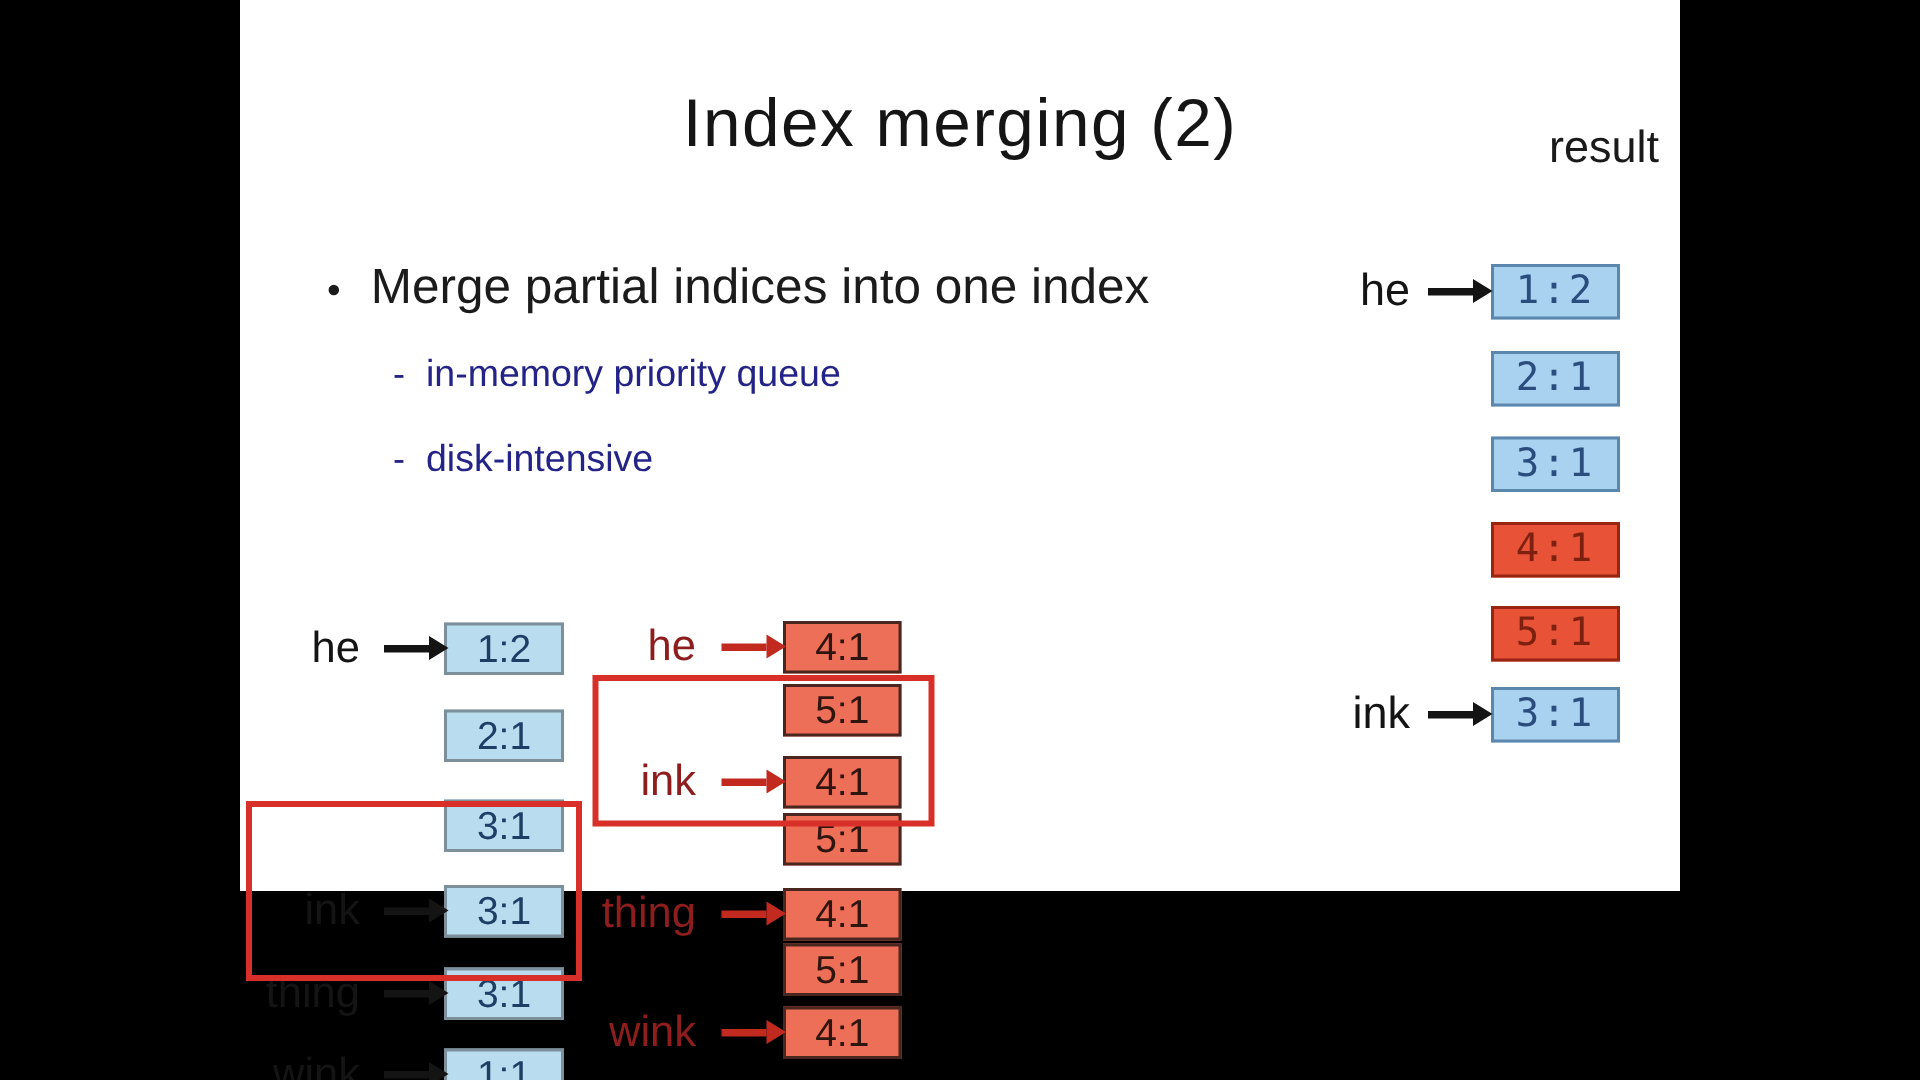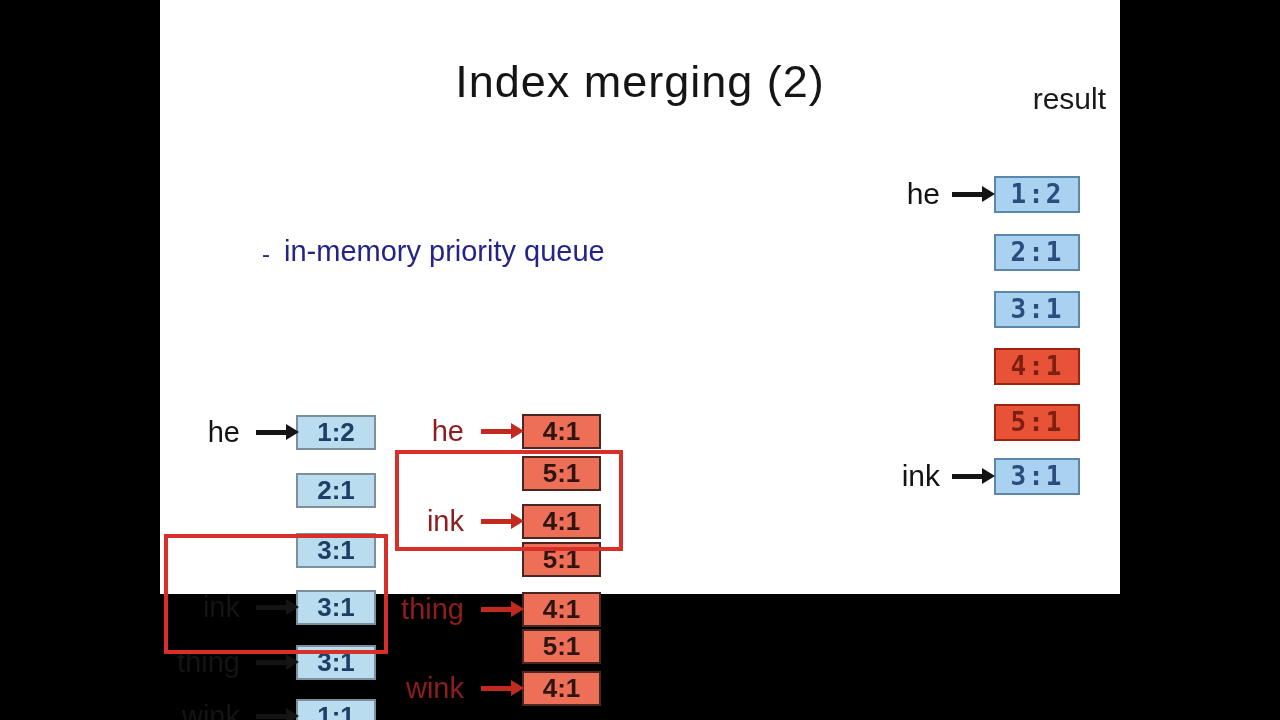--- a/index.html
+++ b/index.html
@@ -17,21 +17,21 @@
   .result-heading{
     position:absolute;top:82px;left:806px;width:140px;text-align:right;
     font-size:30px;color:#1a1a1a;
   }
   .bullet-main{
     position:absolute;left:58px;top:172px;font-size:33px;color:#1b1b1b;
     display:flex;align-items:center;
   }
   .bullet-main::before{content:"\2022";font-size:26px;margin-right:20px;position:relative;top:2px;}
   .bullet-sub{
-    position:absolute;left:102px;font-size:29px;color:#232388;display:flex;align-items:flex-end;
+    position:absolute;left:102px;font-size:25px;color:#232388;display:flex;align-items:flex-end;
   }
   .bullet-sub::before{content:"-";margin-right:14px;font-size:24px;}
   .sub1{top:235px;}
   .sub2{top:292px;}
 
   
   .prow{position:absolute;display:flex;align-items:center;height:40px;margin-top:40px;}
   .lrow{left:8px;}
   .mrow{left:238px;}
   .rrow{left:710px;}
@@ -50,21 +50,21 @@
   .arrow{width:30px;height:5px;background:#141414;position:relative;display:inline-block;}
   .arrow::after{
     content:"";position:absolute;left:100%;top:50%;transform:translateY(-50%);
     border-left:13px solid #141414;border-top:8px solid transparent;border-bottom:8px solid transparent;
   }
   .arrow.red{background:#c22a20;}
   .arrow.red::after{border-left-color:#c22a20;}
 
   .pbox{
     display:flex;align-items:center;justify-content:center;
-    font-weight:700;box-sizing:border-box;
+    font-weight:400;box-sizing:border-box;
   }
   .blue1{
     width:80px;height:35px;background:#b9dcee;border:2px solid #7d8f9b;
     color:#1d3f66;font-size:26px;
   }
   .red1{
     width:79px;height:35px;background:#ee6f57;border:2px solid #4a2620;
     color:#2e150f;font-size:26px;
   }
   .blue2{
@@ -87,23 +87,29 @@
     font-family:"Liberation Serif", serif;font-size:13px;color:#2b2b2b;
   }
 </style>
 </head>
 <body>
 
 <div class="slide">
 
   <div class="title">Index merging (2)</div>
 
+  <div class="bullet-main">
+      <span>Merge partial indices into one index</span>
+    </div>
   <div class="bullet-sub sub1">
       <span>in-memory priority queue</span>
     </div>
+  <div class="bullet-sub sub2">
+      <span>disk-intensive</span>
+    </div>
 
   <div class="prow lrow" style="top:372px">
     <span class="plabel">he</span>
     <span class="arrowslot">
         <span class="arrow"></span>
       </span>
     <span class="pbox blue1">1:2</span>
   </div>
   <div class="prow lrow" style="top:430px">
     <span class="sp-left"></span>

